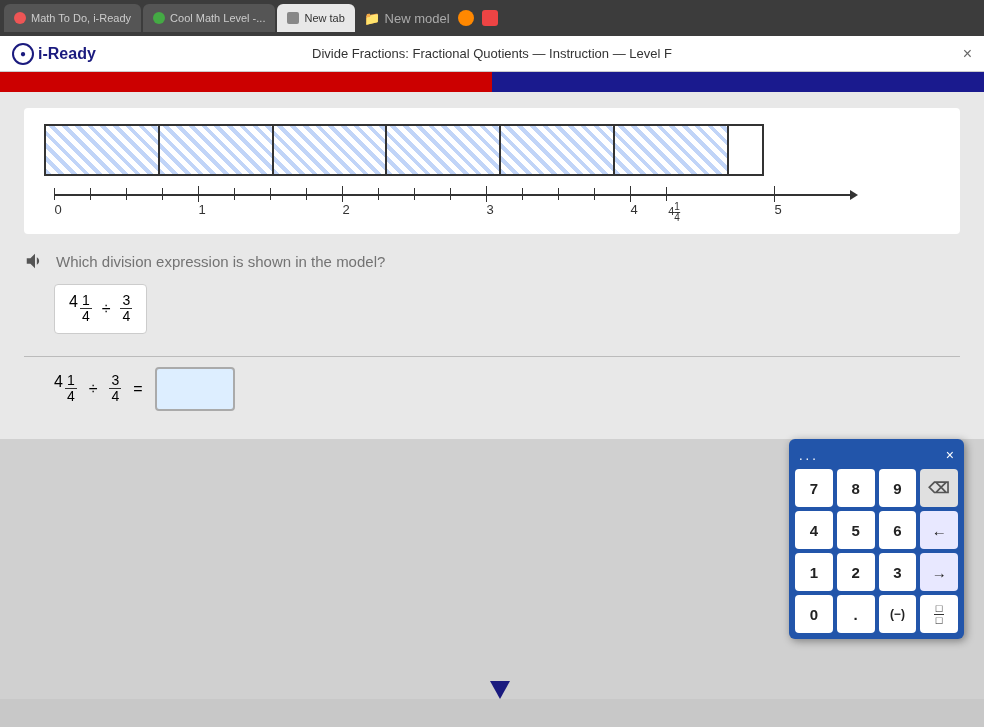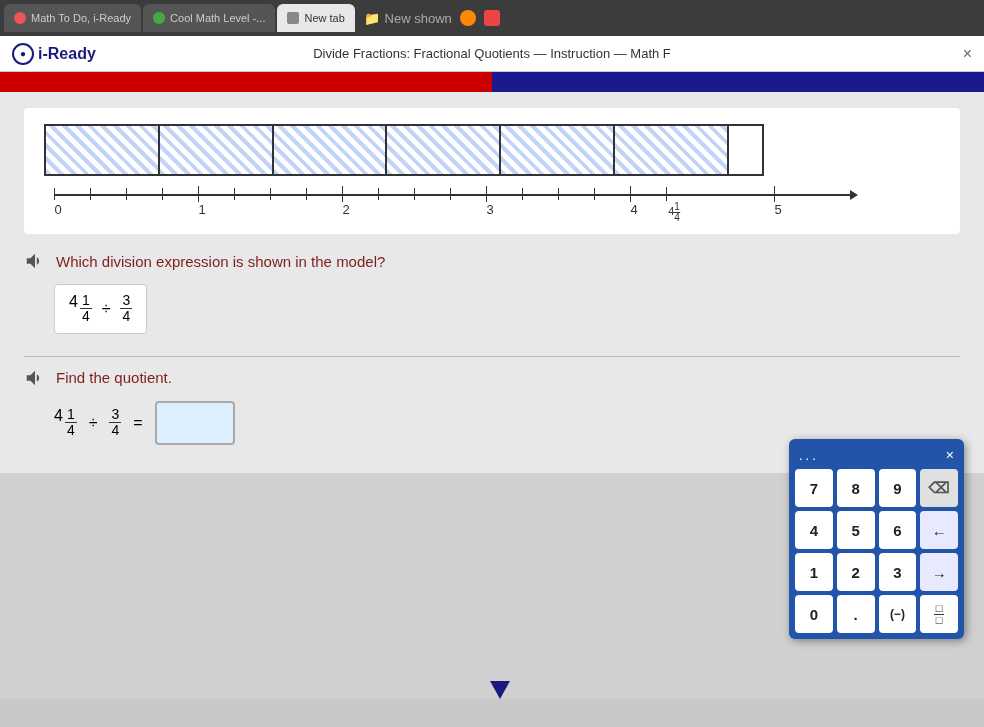--- a/index.html
+++ b/index.html
@@ -209,21 +209,21 @@
       margin-bottom: 12px;
     }
     .speaker-icon {
       width: 22px;
       height: 22px;
       color: #555;
       flex-shrink: 0;
     }
     .question-text {
       font-size: 15px;
-      color: #7f1d1d;
+      color: #737373;
       font-weight: 500;
     }
     .divider {
       border: none;
       border-top: 1px solid #bbb;
       margin: 10px 0;
     }
 
     
     .expression-box {
@@ -335,34 +335,34 @@
   </div>
   <div class="tab">
     <span style="width:12px;height:12px;border-radius:50%;background:#4a4;display:inline-block;"></span>
     <span>Cool Math Level -...</span>
   </div>
   <div class="tab active">
     <span style="width:12px;height:12px;border-radius:2px;background:#888;display:inline-block;"></span>
     <span>New tab</span>
   </div>
   <div style="display:flex;align-items:center;gap:8px;margin-left:8px;">
-    <span style="color:#aaa;font-size:13px;cursor:pointer;">📁 New shown</span>
+    <span style="color:#aaa;font-size:13px;cursor:pointer;">📁 New model</span>
     <span style="width:16px;height:16px;border-radius:50%;background:#f80;display:inline-block;"></span>
     <span style="width:16px;height:16px;border-radius:3px;background:#e44;display:inline-block;"></span>
   </div>
 </div>
 
 <div class="app-window" style="position:relative;">
 
   <div class="iready-header">
     <div class="iready-logo">
       <div class="logo-icon">●</div>
       <span>i-Ready</span>
     </div>
-    <div class="header-title">Divide Fractions: Fractional Quotients — Instruction — Math F</div>
+    <div class="header-title">Divide Fractions: Fractional Quotients — Instruction — Level F</div>
     <div class="close-btn">×</div>
   </div>
 
   <div class="banner"></div>
 
   <div class="content-area">
 
     <div class="number-line-container">
 
       <div class="hatched-bar-wrapper">
@@ -449,26 +449,20 @@
         <span class="frac">
           <span class="num">3</span>
           <span class="den">4</span>
         </span>
       </div>
     </div>
 
     <hr class="divider">
 
     <div class="question-section">
-      <div class="question-row">
-        <svg class="speaker-icon" viewBox="0 0 24 24" fill="#555">
-          <path d="M3 9v6h4l5 5V4L7 9H3zm13.5 3c0-1.77-1.02-3.29-2.5-4.03v8.05c1.48-.73 2.5-2.25 2.5-4.02z"></path>
-        </svg>
-        <span class="question-text">Find the quotient.</span>
-      </div>
 
       <div style="display:flex;align-items:center;gap:8px;margin-left:30px;">
         <span class="whole-frac">
           <span class="whole-num">4</span>
           <span class="frac">
             <span class="num">1</span>
             <span class="den">4</span>
           </span>
         </span>
         <span style="font-size:16px;margin:0 4px;">÷</span>

